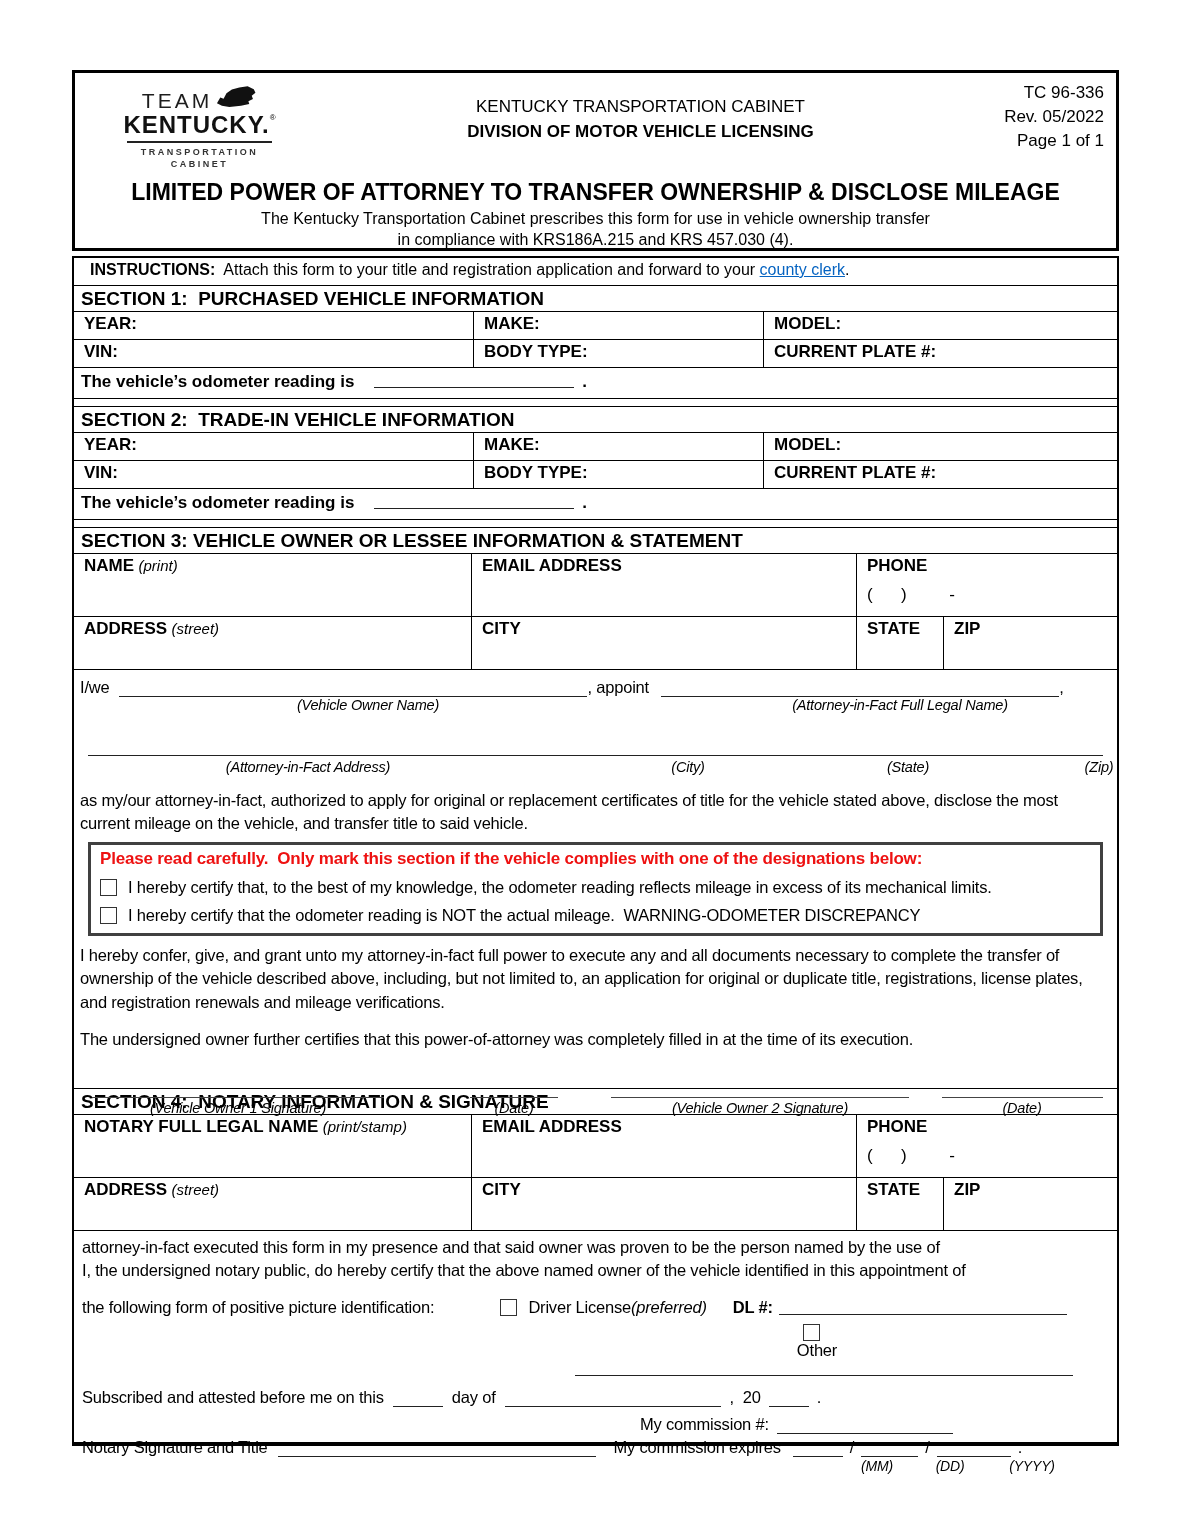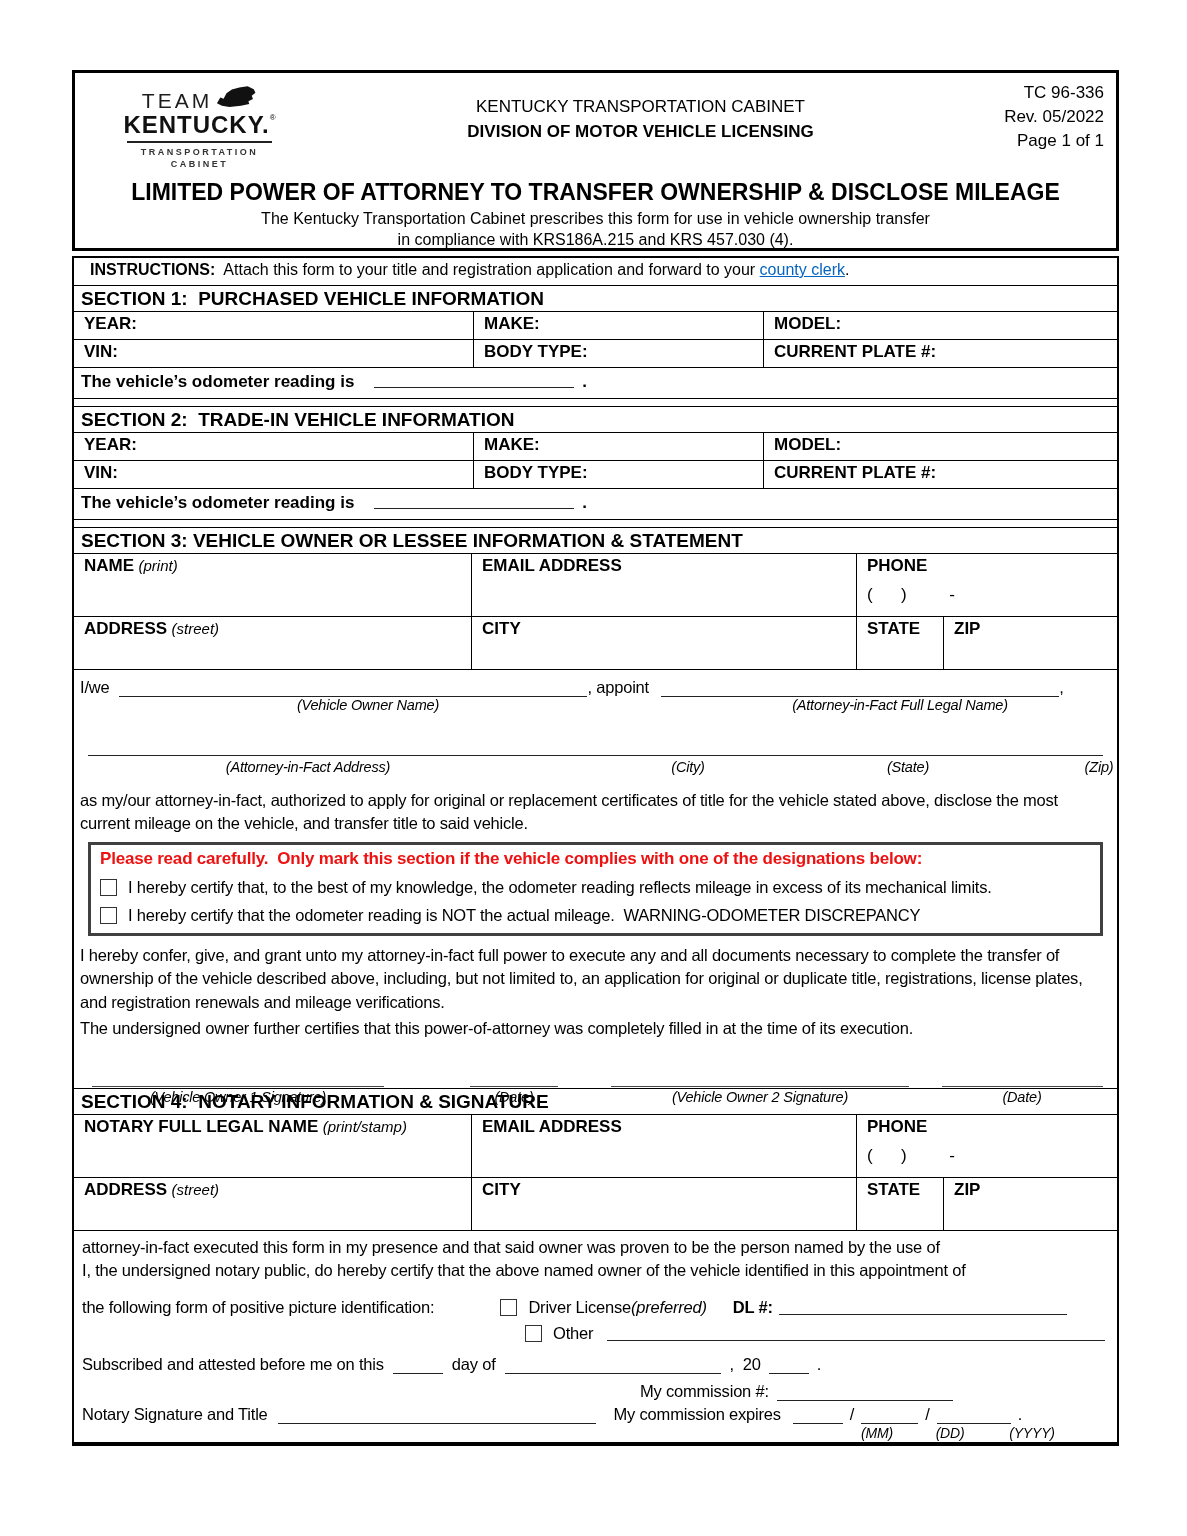--- a/index.html
+++ b/index.html
@@ -60,30 +60,30 @@
   .iwe-line .t { white-space:pre; }
   .cap-row { position:relative; height:22px; font-size:14.5px; font-style:italic; }
   .cap { position:absolute; transform:translateX(-50%); white-space:nowrap; }
   .aif-line { margin:36px 8px 0 8px; border-bottom:1.5px solid #222; height:1px; }
   .stmt-p { margin-top:8px; line-height:1.38; }
   .warn-box { border:3px solid #404040; margin:7px 8px 2px 8px; padding:4px 9px 8px 9px; }
   .warn-title { color:#ee1111; font-weight:bold; font-size:17px; }
   .cb-line { display:flex; align-items:center; margin-top:9px; font-size:16.5px; }
   .cb { width:17px; height:17px; border:1.5px solid #333; margin-right:11px; flex:none; background:#fff; }
   .grant-p { margin-top:8px; line-height:1.45; }
-  .undersigned-p { margin-top:2px; line-height:1.4; }
+  .undersigned-p { margin-top:13px; line-height:1.4; }
   .sig-row { position:relative; height:18px; margin-top:31px; }
   .sigblank { position:absolute; border-bottom:1.5px solid #444; height:16px; }
 
   
   .notary-cert { height:212px; padding:5px 8px 0 8px; font-size:16.5px; letter-spacing:-0.2px; position:relative; }
   .nline { line-height:1.38; }
   .id-line { display:flex; align-items:center; margin-top:16px; }
   .dl-num { font-weight:bold; margin-left:26px; }
-  .other-line { display:flex; align-items:center; margin-top:7px; margin-left:443px; }
+  .other-line { display:flex; align-items:center; margin-top:7px; margin-left:443px;flex-direction:column; }
   .sub-line { display:flex; align-items:flex-end; margin-top:12px; white-space:pre; }
   .comm-line { margin-top:8px; margin-left:558px; display:flex; align-items:flex-end; white-space:pre; }
   .nsig-line { display:flex; align-items:flex-end; margin-top:4px; white-space:pre; }
   .mdy-caps { position:relative; height:20px; font-size:14px; font-style:italic; margin-top:1px; }
 </style>
 </head>
 <body>
 
 <div class="page">
 

